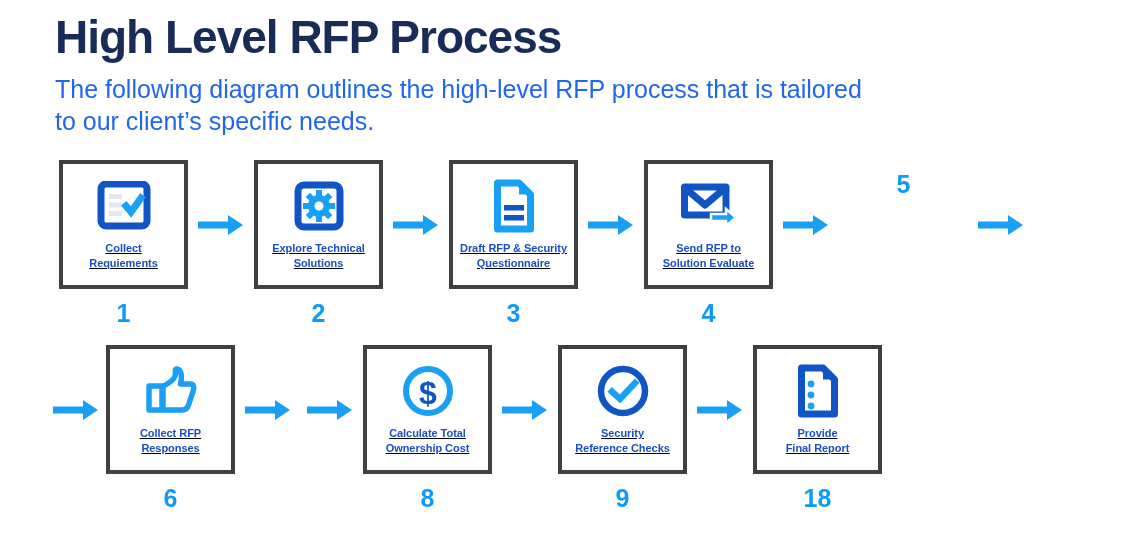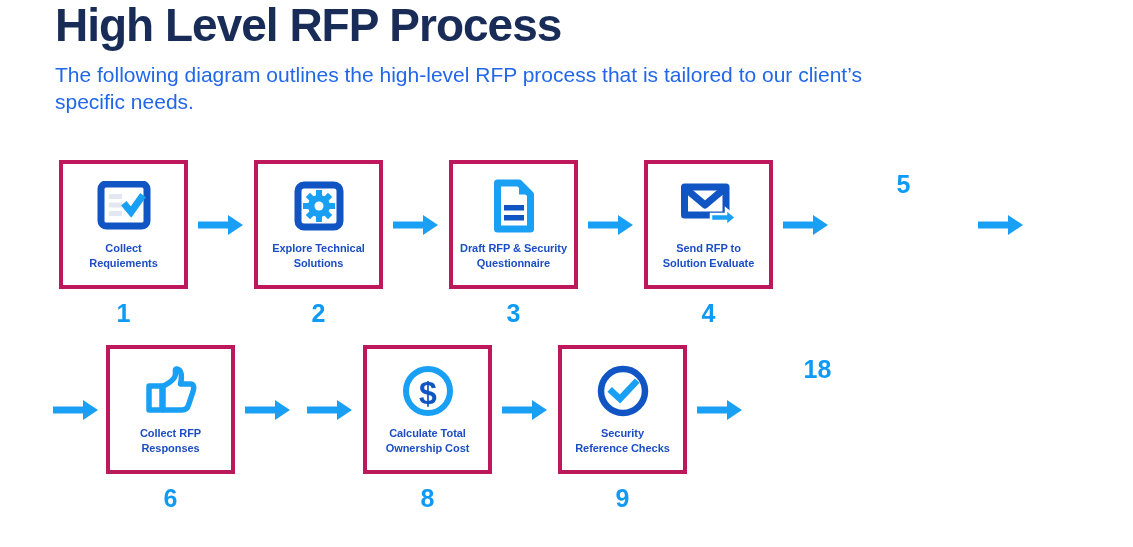--- a/index.html
+++ b/index.html
@@ -17,35 +17,35 @@
   .page {
     position: relative;
     width: 1133px;
     height: 547px;
   }
 
   
   .header {
     position: absolute;
     left: 55px;
-    top: 0;
+    top: 12px;
     width: 1020px;
   }
   .title {
     font-size: 46px;
     font-weight: 700;
     letter-spacing: -1px;
     color: #182c57;
     line-height: 1.12;
     margin: 0;
     white-space: nowrap;
   }
   .subtitle {
     margin: 9px 0 0 0;
-    font-size: 21px;
+    font-size: 25px;
     line-height: 1.3;
     color: #2167e8;
     font-weight: 400;
     max-width: 810px;
   }
 
   
   .row {
     position: absolute;
     display: flex;
@@ -59,28 +59,29 @@
   .step {
     display: flex;
     flex-direction: column;
     align-items: center;
     width: 133px;
     flex: 0 0 auto;
   }
   .card {
     width: 129px;
     height: 129px;
-    border: 4px solid #be185d;
+    border: 4px solid #404040;
     background: #ffffff;
     box-sizing: border-box;
     display: flex;
     flex-direction: column;
     align-items: center;
     justify-content: center;
     padding: 4px 6px 6px 6px;
+    text-decoration: underline;
   }
   .icon-wrap {
     height: 58px;
     display: flex;
     align-items: center;
     justify-content: center;
     margin-bottom: 6px;
   }
   .card-label {
     font-size: 11px;
@@ -305,18 +306,31 @@
       <div class="step-number">9</div>
     </div>
 
     <div class="arrow">
       <svg width="46" height="22" viewBox="0 0 46 22">
         <path d="M0 7.5 H30 V1 L45 11 L30 21 V14.5 H0 Z" fill="#19a0f5"></path>
       </svg>
     </div>
 
     <div class="step">
+      <div class="card">
+        <div class="icon-wrap">
+          <svg width="44" height="54" viewBox="0 0 44 54">
+            <path d="M5.5 4 H27 L38.5 15.5 V50 H5.5 Z" fill="none" stroke="#1155c4" stroke-width="7" stroke-linejoin="round"></path>
+            <path d="M27 4 L38.5 15.5 H27 Z" fill="#1155c4"></path>
+            <circle cx="15" cy="20" r="3.4" fill="#19a0f5"></circle>
+            <circle cx="15" cy="31" r="3.4" fill="#19a0f5"></circle>
+            <circle cx="15" cy="42" r="3.4" fill="#19a0f5"></circle>
+          </svg>
+        </div>
+        <div class="card-label">Provide
+Final Report</div>
+      </div>
       <div class="step-number">18</div>
     </div>
 
   </div>
 
 </div>
 
 </body></html>

